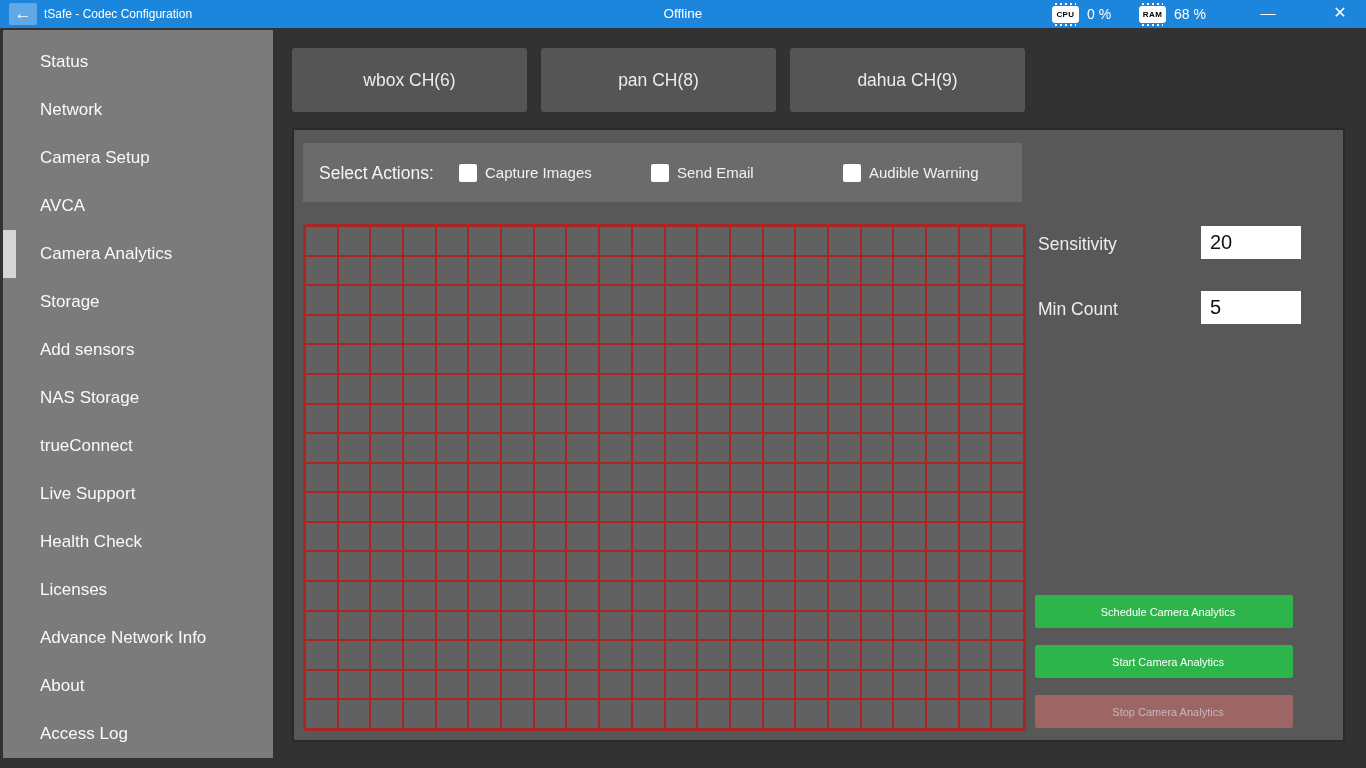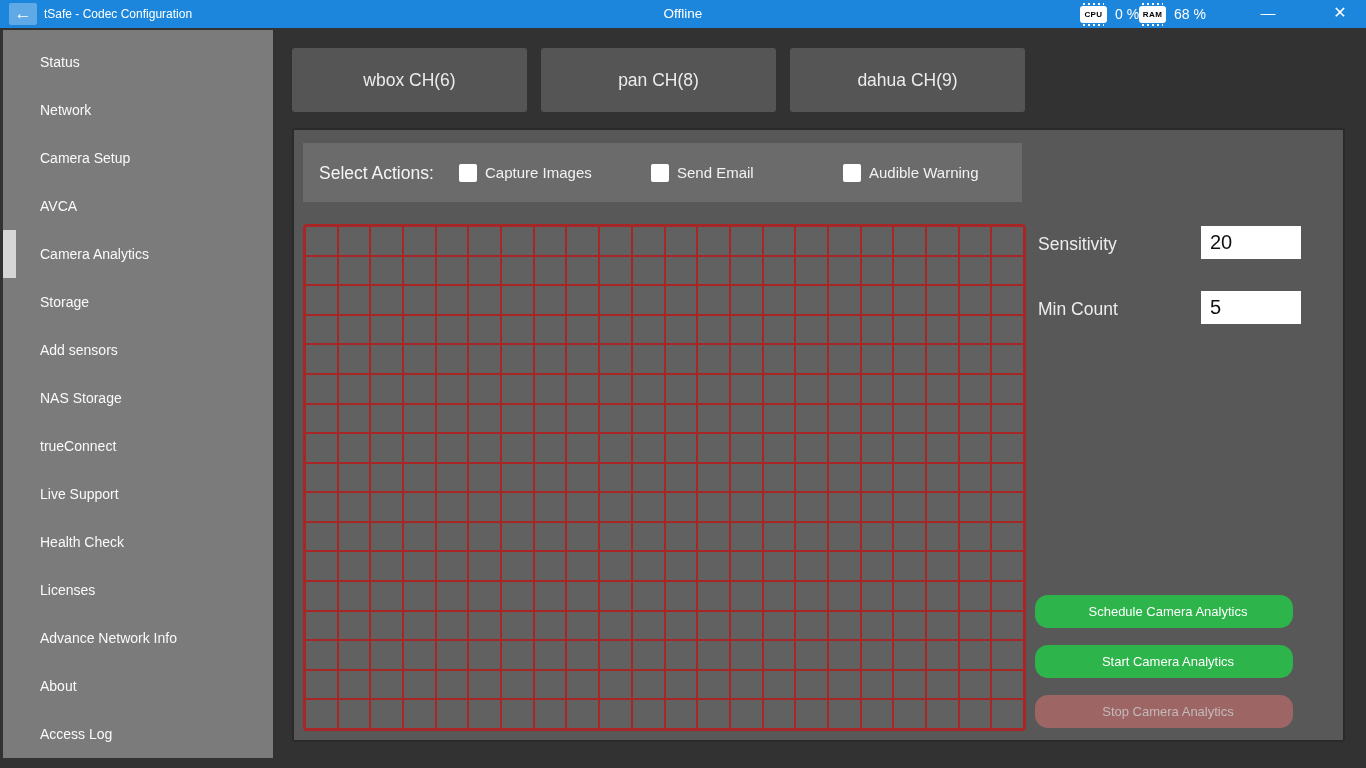--- a/index.html
+++ b/index.html
@@ -18,31 +18,31 @@
   .tb-title{position:absolute;left:44px;top:0;height:28px;line-height:28px;font-size:12px;color:#fff;}
   .tb-status{position:absolute;left:0;top:0;width:100%;height:20px;line-height:28px;text-align:center;
     font-size:13.5px;pointer-events:none;}
   .tb-right{position:absolute;right:0;top:0;height:28px;display:flex;align-items:center;}
   .chip{position:relative;width:27px;height:17px;background:#fff;border-radius:3px;color:#000;
     font-size:8px;font-weight:bold;letter-spacing:.4px;display:flex;align-items:center;justify-content:center;}
   .chip::before,.chip::after{content:"";position:absolute;left:3px;right:3px;height:2px;
     background:repeating-linear-gradient(90deg,#fff 0 2px,transparent 2px 5px);}
   .chip::before{top:-3px;} .chip::after{bottom:-3px;}
   .tb-val{font-size:14px;margin-left:8px;}
-  .cpu-group{display:flex;align-items:center;}
+  .cpu-group{margin-right:28px;display:flex;align-items:center;}
   .ram-group{margin-right:42px;display:flex;align-items:center;}
   .win-btn{width:40px;height:28px;line-height:26px;text-align:center;font-size:15px;color:#fff;cursor:default;}
   .win-min{margin-right:30px;}
   .win-close{width:44px;margin-right:4px;font-size:16px;}
 
   
   .sidebar{position:absolute;left:3px;top:30px;width:270px;height:728px;background:var(--c-sidebar);
     padding-top:8px;overflow:hidden;}
   .side-item{position:relative;height:48px;display:flex;align-items:center;padding-left:37px;
-    color:#fafafa;font-size:14px;cursor:default;}
+    color:#fafafa;font-size:17px;cursor:default;}
   .active-indicator{position:absolute;left:0;top:0;width:13px;height:48px;background:var(--c-indicator);}
 
   
   .tabs{position:absolute;left:292px;top:48px;width:1053px;height:64px;display:flex;gap:14px;}
   .tab{position:relative;width:235px;height:64px;background:var(--c-tab);border-radius:3px;
     display:flex;align-items:center;justify-content:center;color:#ececec;font-size:17.5px;cursor:default;}
   .tab-indicator{position:absolute;left:0;top:0;width:29px;height:64px;background:#cccccc;
     border-radius:3px 0 0 3px;}
 
   
@@ -64,21 +64,21 @@
 
   
   .field-label{position:absolute;color:#ededed;font-size:17.5px;}
   .lbl-sens{left:744px;top:104px;} .lbl-min{left:744px;top:169px;}
   .field-input{position:absolute;width:100px;height:33px;background:#fff;border:none;outline:none;
     font-size:20px;color:#111;padding-left:9px;}
   .inp-sens{left:907px;top:96px;} .inp-min{left:907px;top:161px;}
 
   
   .btn-stack{position:absolute;left:741px;top:465px;width:258px;display:flex;flex-direction:column;gap:17px;}
-  .action-btn{height:33px;border:none;border-radius:13px;font-size:13px;background:var(--c-green);
+  .action-btn{height:33px;border:none;border-radius:2px;font-size:11px;background:var(--c-green);
     color:#fff;cursor:default;padding-left:8px;}
   .action-btn.disabled{background:var(--c-stop);color:var(--c-stoptext);}
 </style>
 </head>
 <body>
 
 <div class="screen">
 
   <div class="titlebar">
     <div class="back-btn">←</div>

